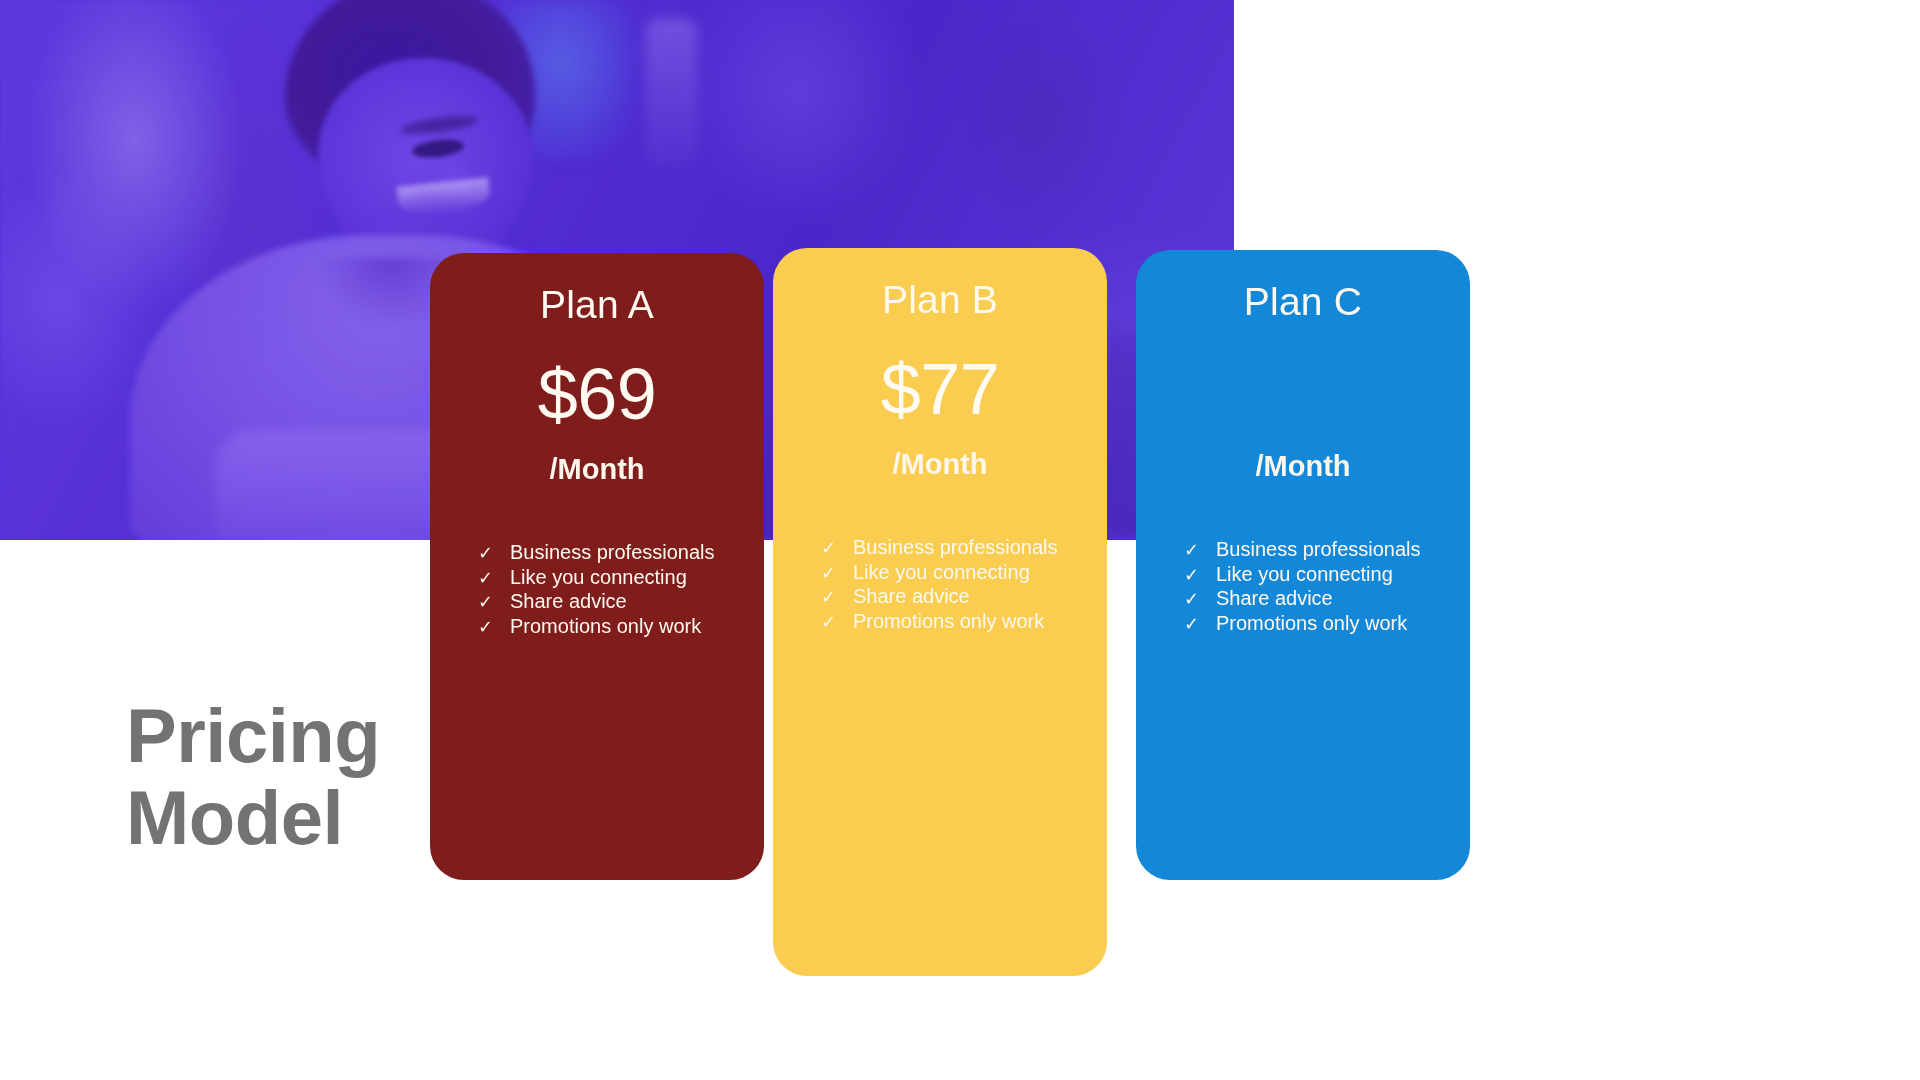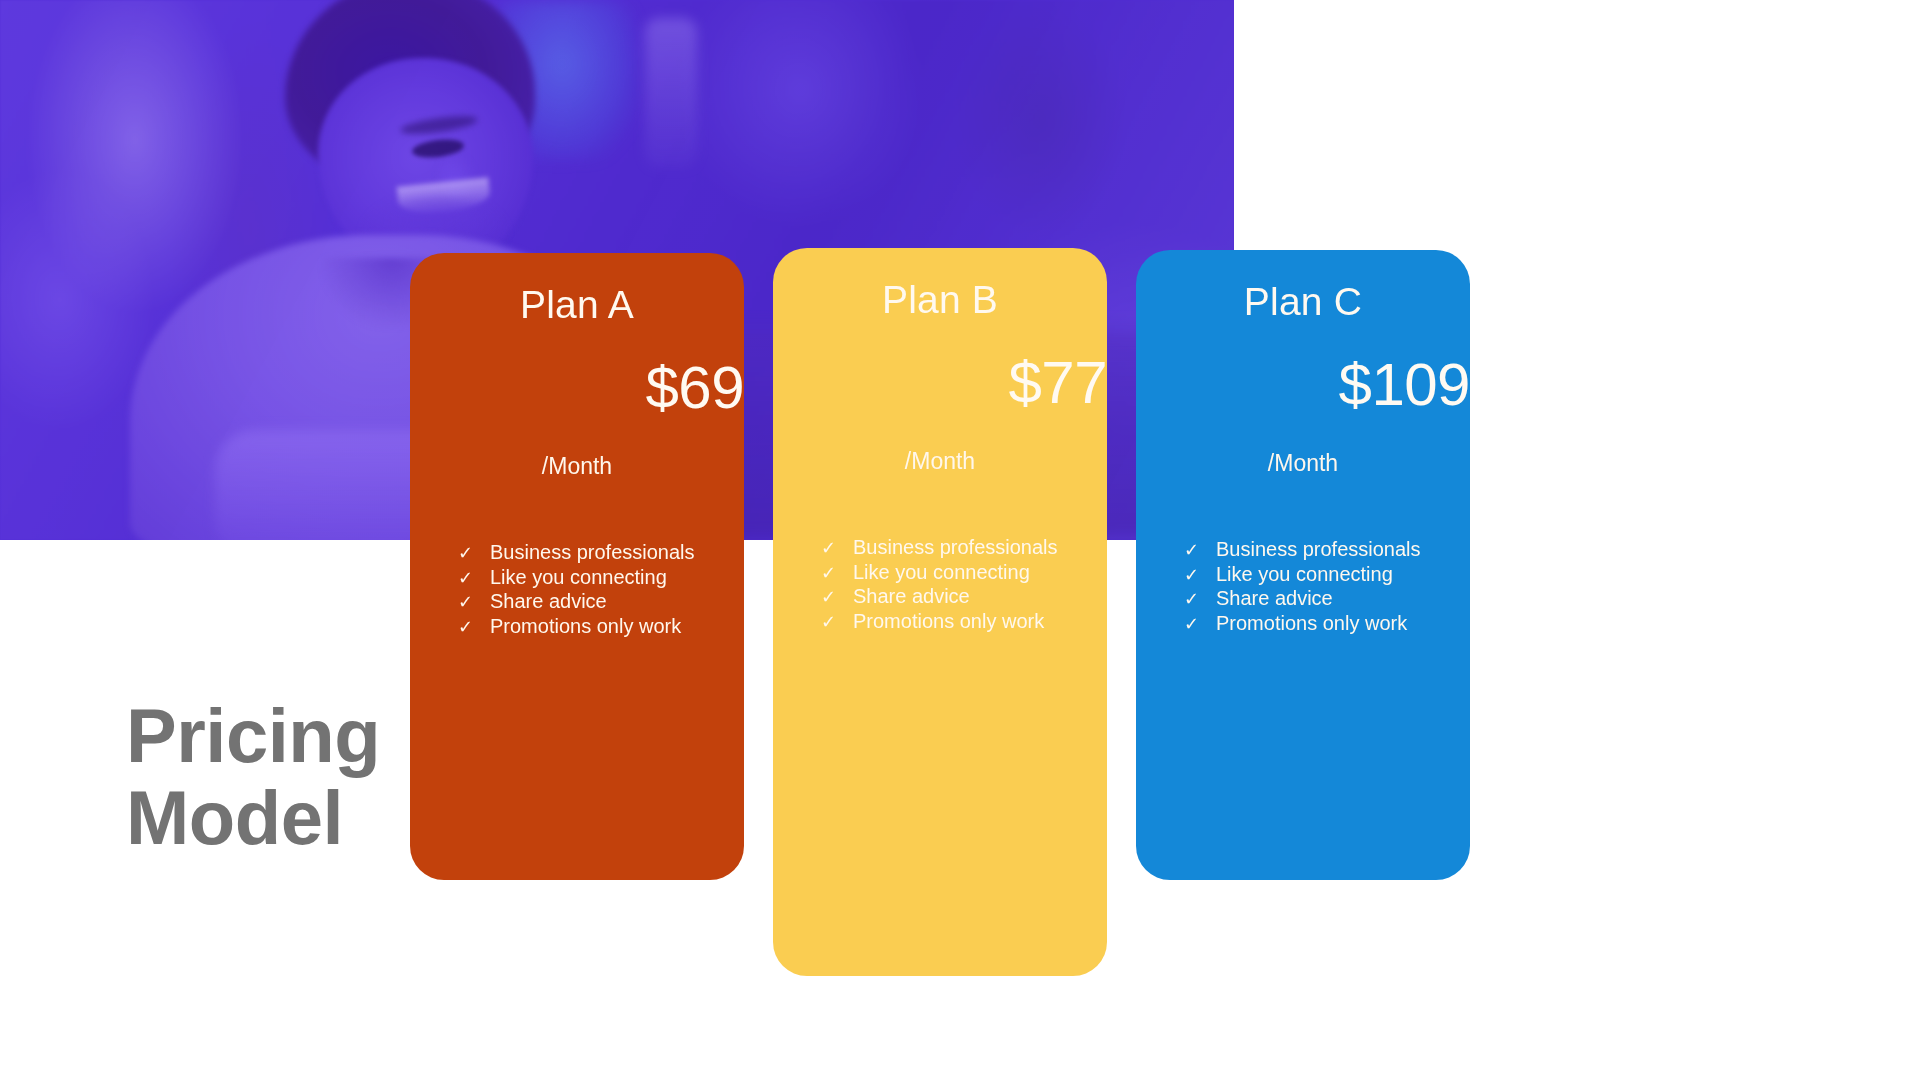--- a/index.html
+++ b/index.html
@@ -191,52 +191,52 @@
   .card {
     position: absolute;
     top: 253px;
     width: 334px;
     height: 627px;
     border-radius: 34px;
     box-sizing: border-box;
     padding: 0;
     color: #FFF8EF;
   }
-  .card.card-a { left: 410px;  background: #c2410c; top: 253px; height: 627px; }
+  .card.card-a { left: 430px;  background: #7f1d1d; top: 253px; height: 627px; }
   .card.card-b { left: 773px;  background: #FACD51; top: 248px; height: 728px; }
   .card.card-c { left: 1136px; background: #1488D8; top: 250px; height: 630px; }
 
   .card .plan-name {
     position: absolute;
     left: 0; right: 0;
     top: 30px;
     text-align: center;
     font-size: 39px;
     font-weight: 500;
     letter-spacing: 0.2px;
     color: #FFF9F0;
   }
   .card .plan-price {
     position: absolute;
     left: 0; right: 0;
     top: 105px;
-    text-align: right;
-    font-size: 60px;
+    text-align: center;
+    font-size: 72px;
     font-weight: 500;
     letter-spacing: -0.5px;
     line-height: 1;
     color: #FFFAF2;
   }
   .card .plan-period {
     position: absolute;
     left: 0; right: 0;
     top: 200px;
     text-align: center;
-    font-size: 23px;
-    font-weight: 400;
+    font-size: 29px;
+    font-weight: 700;
     color: #FFF7EC;
   }
   .card .features {
     position: absolute;
     left: 48px;
     right: 20px;
     top: 288px;
     margin: 0;
     padding: 0;
     list-style: none;
@@ -328,21 +328,20 @@
       </li>
       <li>
         <span class="check">✓</span>
         <span>Promotions only work</span>
       </li>
     </ul>
   </div>
 
   <div class="card card-c">
     <div class="plan-name">Plan C</div>
-    <div class="plan-price">$109</div>
     <div class="plan-period">/Month</div>
     <ul class="features">
       <li>
         <span class="check">✓</span>
         <span>Business professionals</span>
       </li>
       <li>
         <span class="check">✓</span>
         <span>Like you connecting</span>
       </li>

